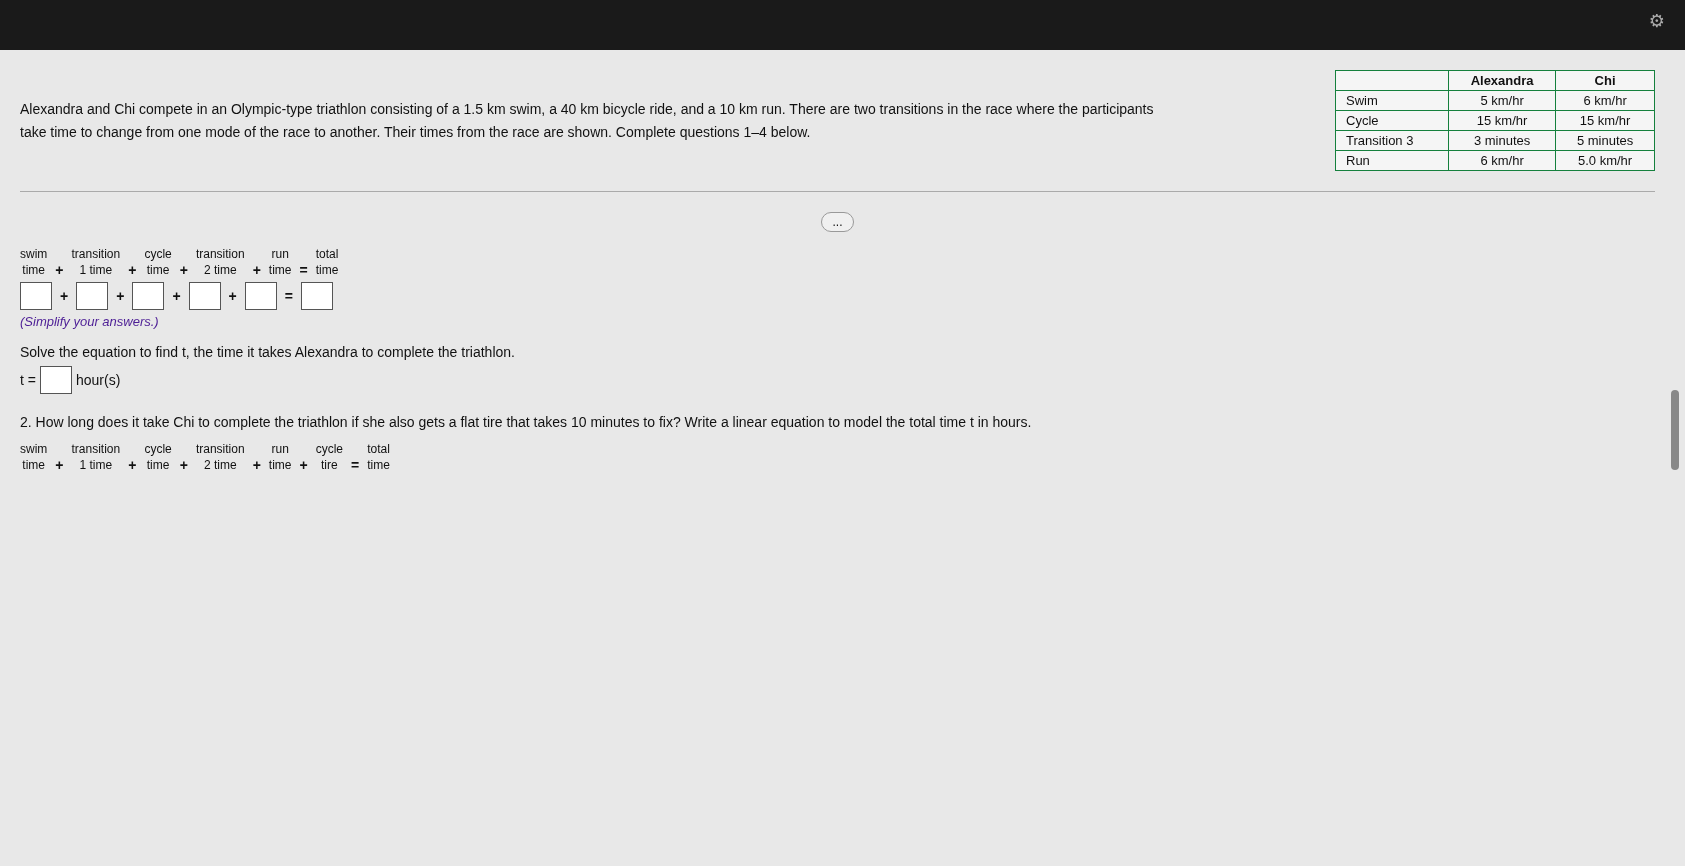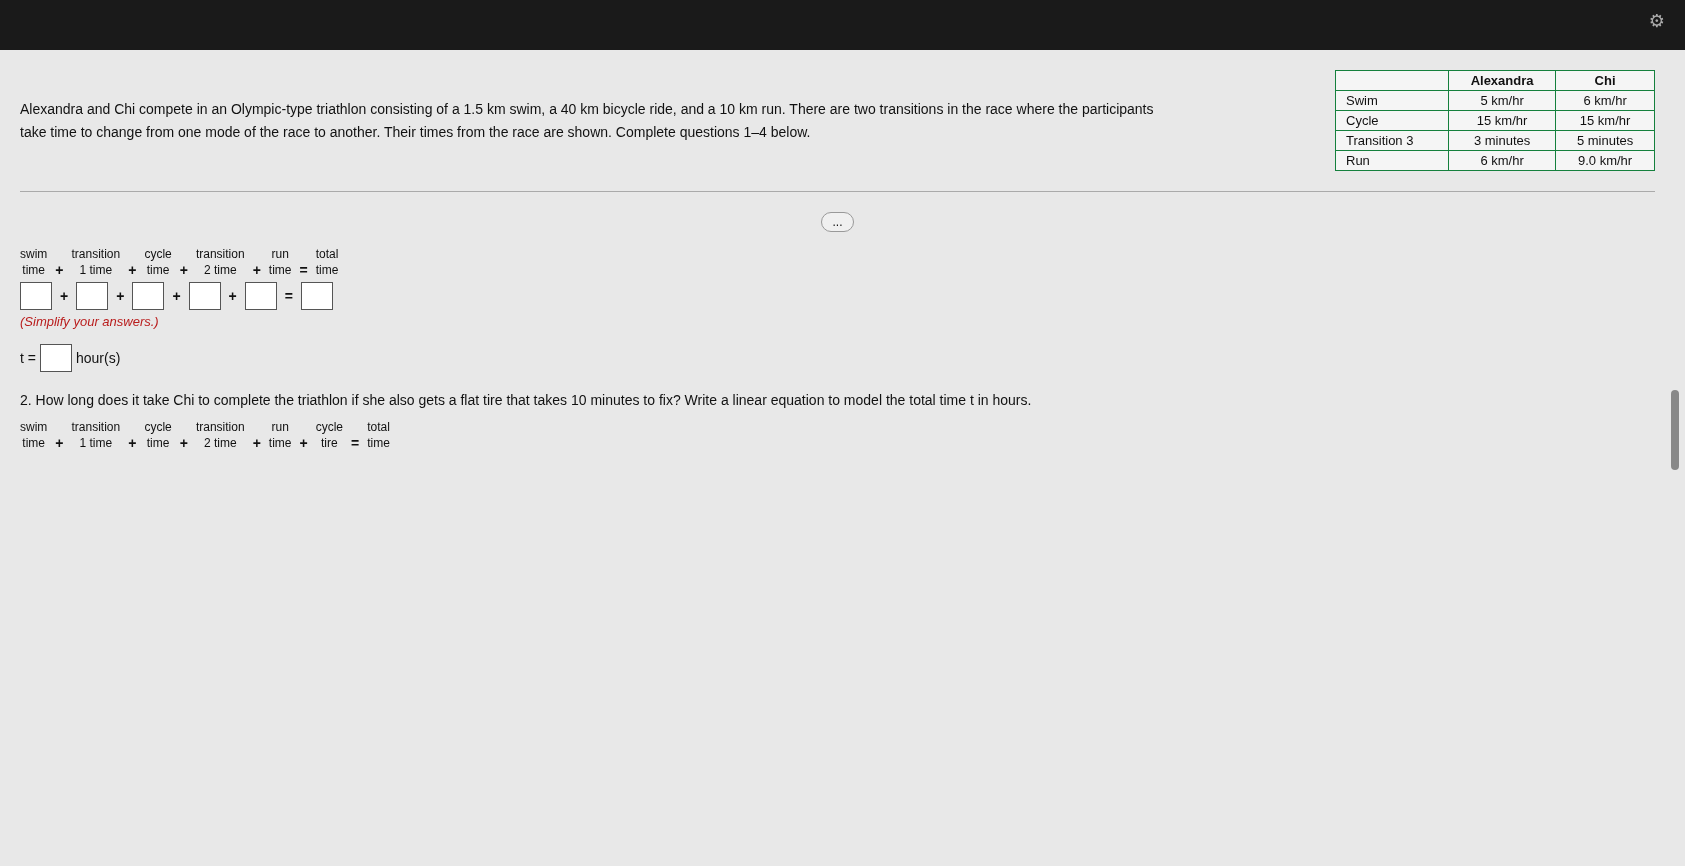--- a/index.html
+++ b/index.html
@@ -96,21 +96,21 @@
     .t-equals-row {
       display: flex;
       align-items: center;
       gap: 4px;
       font-size: 14px;
       margin-bottom: 4px;
     }
     .simplify-note {
       font-size: 13px;
       font-style: italic;
-      color: #b91c1c;
+      color: #4c1d95;
       margin-bottom: 15px;
     }
     .more-btn {
       display: inline-block;
       border: 1px solid #999;
       border-radius: 10px;
       padding: 2px 10px;
       font-size: 12px;
       background: #f0f0f0;
       cursor: pointer;
@@ -180,21 +180,21 @@
           <td>15 km/hr</td>
         </tr>
         <tr>
           <td>Transition 3</td>
           <td>3 minutes</td>
           <td>5 minutes</td>
         </tr>
         <tr>
           <td>Run</td>
           <td>6 km/hr</td>
-          <td>9.0 km/hr</td>
+          <td>5.0 km/hr</td>
         </tr>
       </tbody>
     </table>
   </div>
 
   <hr class="divider">
 
   <div class="more-btn-container">
     <span class="more-btn">...</span>
   </div>
@@ -242,20 +242,21 @@
       <span class="operator">+</span>
       <input class="input-box" type="text" style="">
       <span class="operator">+</span>
       <input class="input-box" type="text" style="">
       <span class="equals">=</span>
       <input class="input-box" type="text" style="">
     </div>
 
     <div class="simplify-note">(Simplify your answers.)</div>
 
+    <div class="solve-text">Solve the equation to find t, the time it takes Alexandra to complete the triathlon.</div>
 
     <div class="t-equals-row">
       <span>t =</span>
       <input class="input-box" type="text" style="">
       <span>hour(s)</span>
     </div>
 
   </div>
 
   <div class="question-section">

